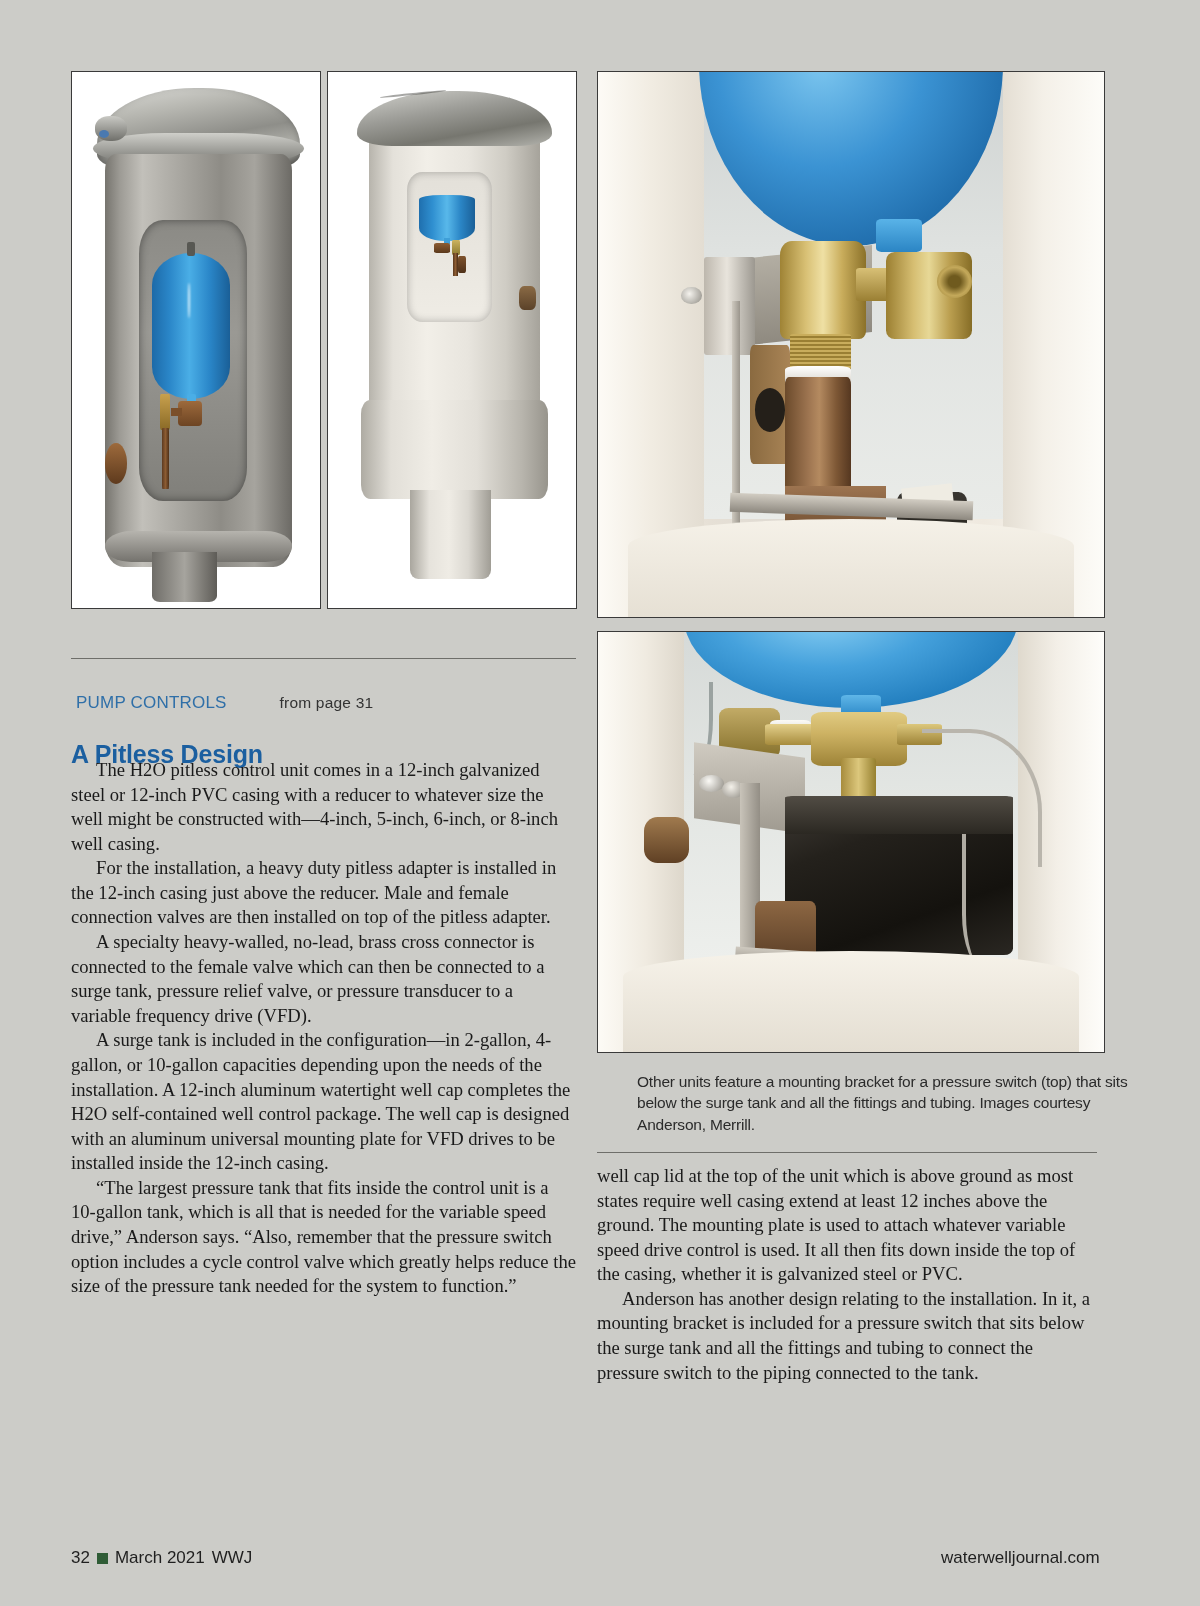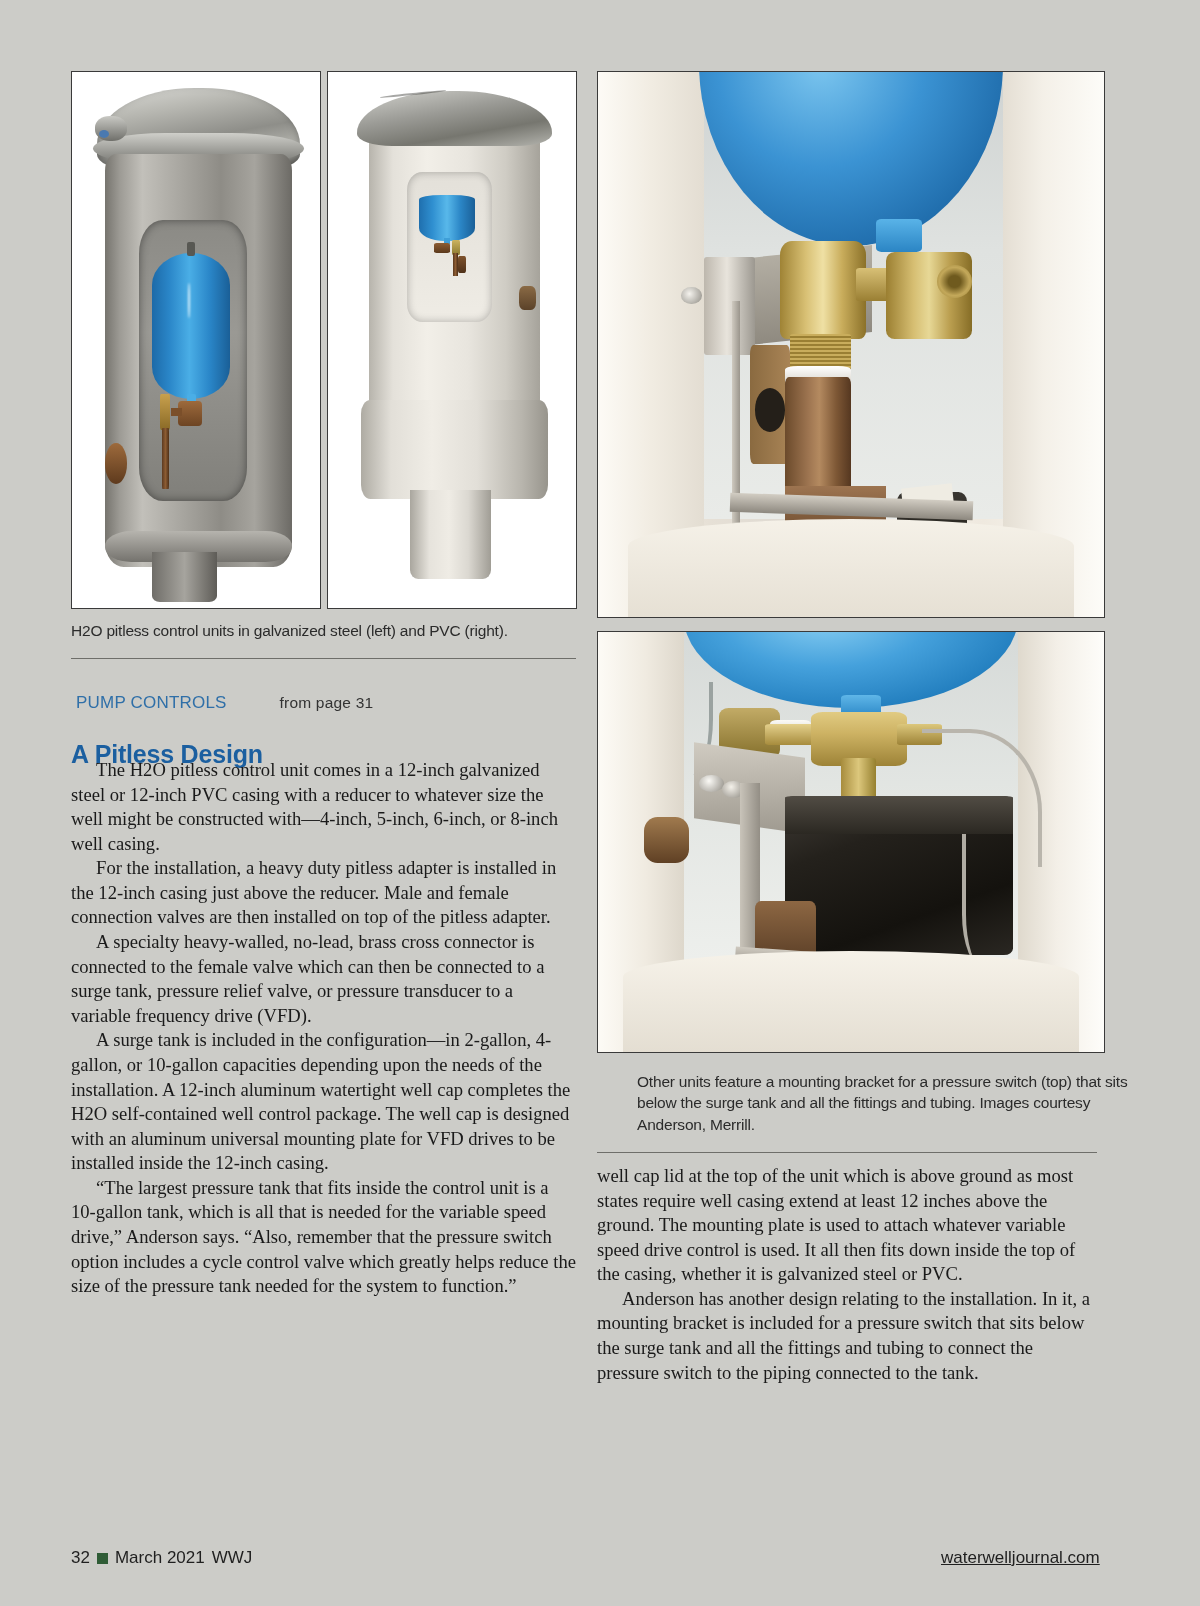--- a/index.html
+++ b/index.html
@@ -732,21 +732,20 @@
     display: inline-block;
     width: 11px;
     height: 11px;
     background: #2f5c36;
   }
   .footer-right {
     position: absolute;
     font-family: "Liberation Sans", sans-serif;
     font-size: 17px;
     color: #1f1f1f;
-    text-decoration: underline;
   }
 </style>
 </head>
 <body>
 
 <div class="page">
 
   <div class="photo" style="left:71px; top:71px; width:248px; height:536px;">
     <div class="gal-unit">
       <div class="gal-lid"></div>
@@ -786,21 +785,20 @@
         <div class="pvc-sideport"></div>
       </div>
       <div class="pvc-skirt"></div>
       <div class="pvc-reducer"></div>
       <div class="pvc-lid">
         <div class="pvc-lid-txt"></div>
       </div>
     </div>
   </div>
 
-  <div class="caption" style="left:71px; top:620px; width:505px;">H2O pitless control units in galvanized steel (left) and PVC (right).</div>
 
   <div class="rule" style="left:71px; top:658px; width:505px;"></div>
 
   <div class="kicker" style="left:76px; top:693px;">
     <span>PUMP CONTROLS</span>
     <span class="cont">from page 31</span>
   </div>
 
   <div class="headline" style="left:71px; top:740px;">A Pitless Design</div>
 

